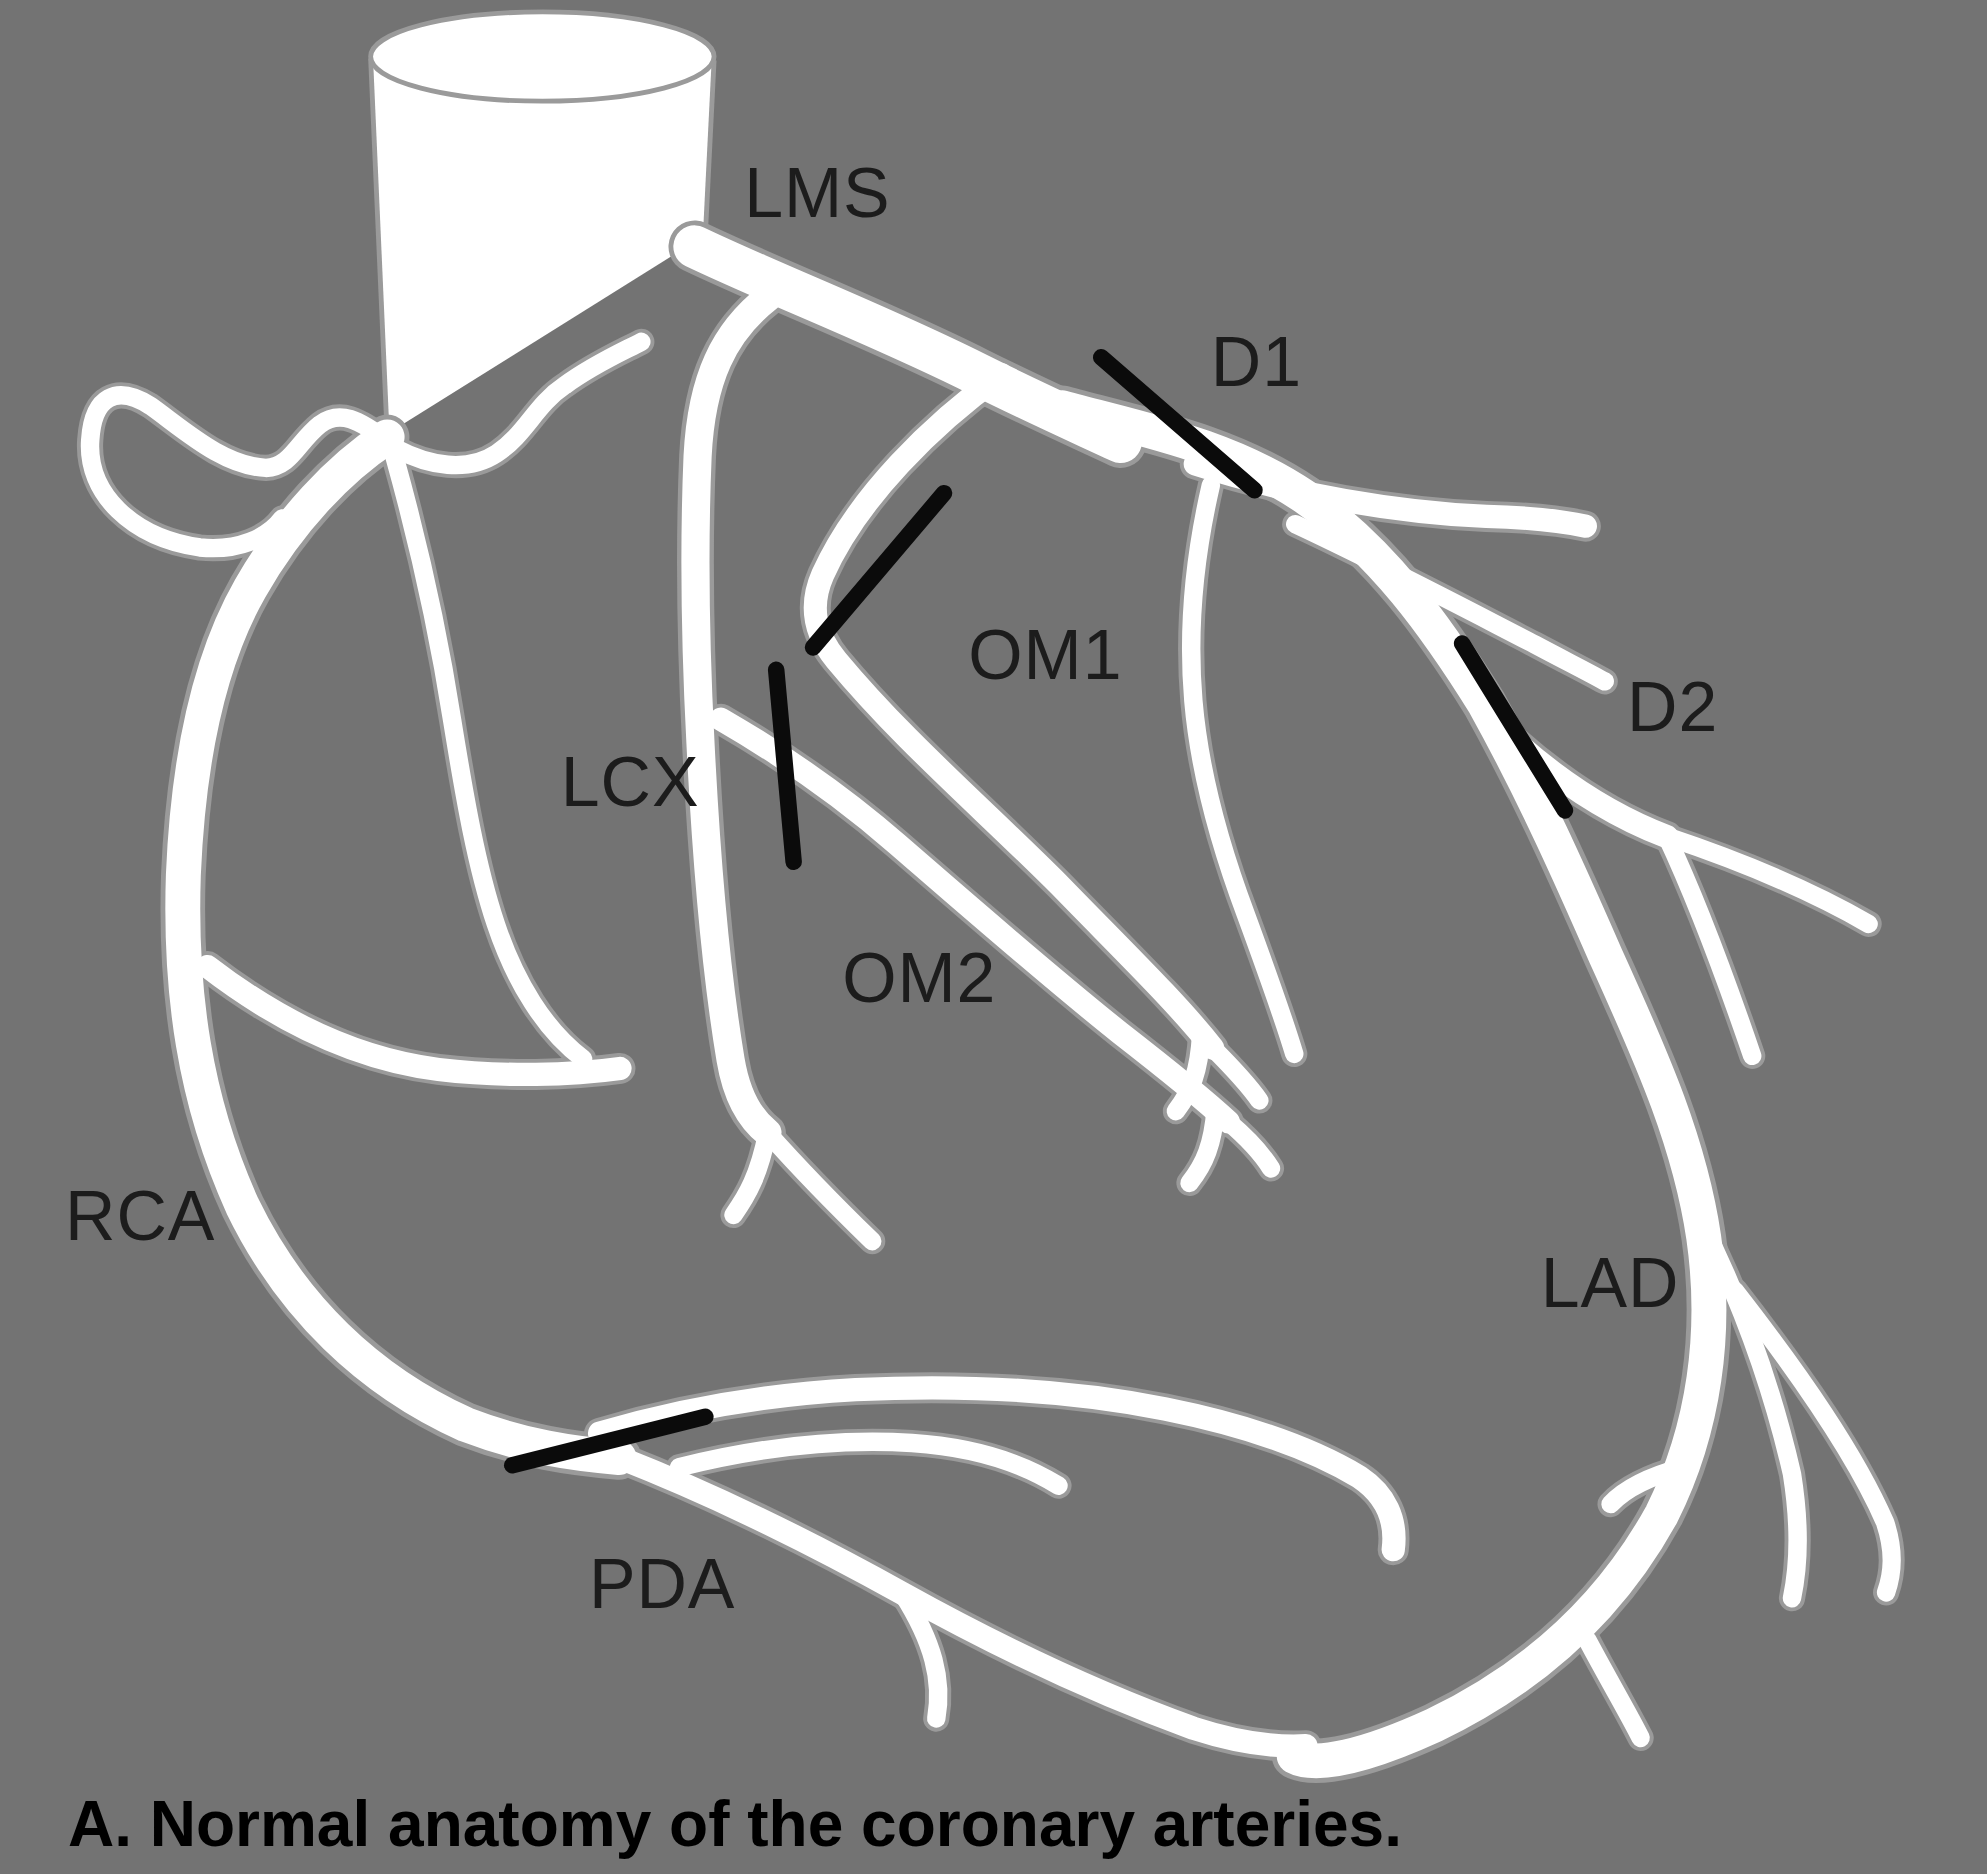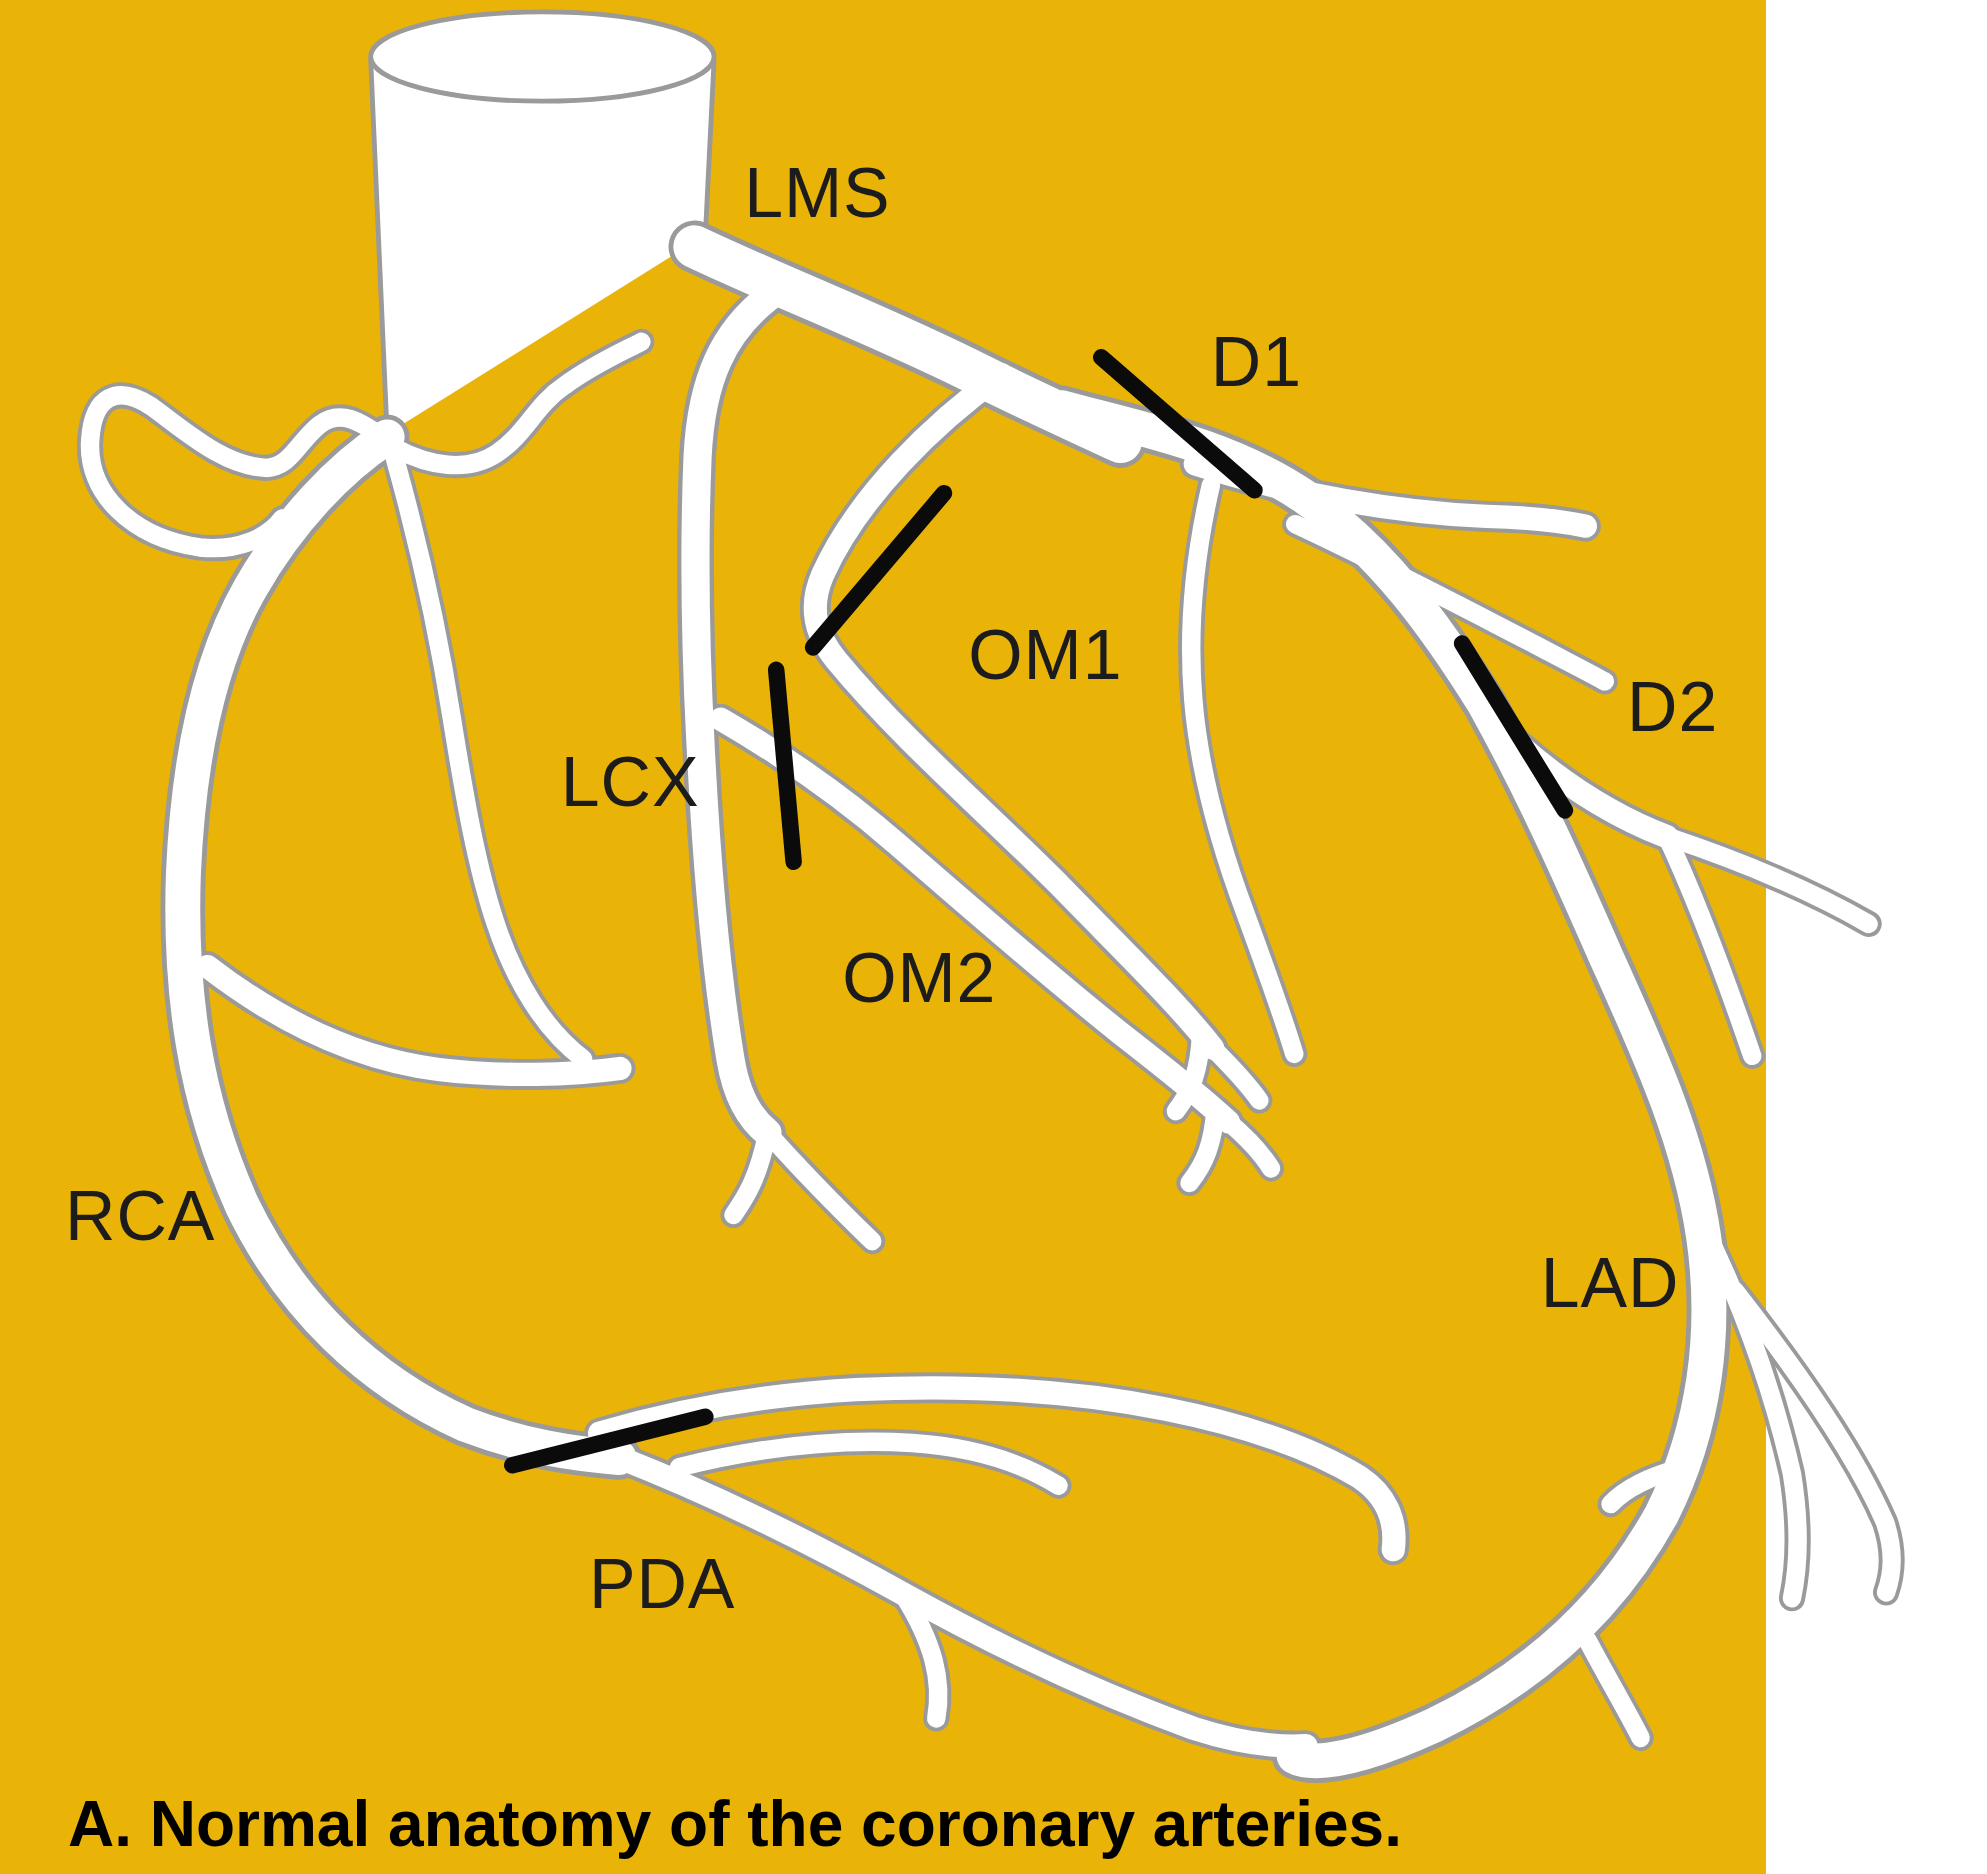--- a/index.html
+++ b/index.html
@@ -1,16 +1,16 @@
 <!DOCTYPE html>
 <html><head>
 <meta charset="utf-8">
 <style>
   html,body{margin:0;padding:0;background:#ffffff;}
-  .stage{position:relative;width:1766px;height:1875px;background:#eab308;font-family:"Liberation Sans",sans-serif;}
+  .stage{position:relative;width:1987px;height:1875px;background:#737373;font-family:"Liberation Sans",sans-serif;}
   svg{display:block;}
   .outline-layer use{fill:none;stroke-linecap:round;stroke-linejoin:round;}
   .lumen-layer  use{fill:none;stroke-linecap:round;stroke-linejoin:round;}
   .o-lms{stroke-width:54px;} .i-lms{stroke-width:44px;}
   .o-main{stroke-width:46px;}.i-main{stroke-width:36px;}
   .o-lcx{stroke-width:38px;} .i-lcx{stroke-width:29px;}
   .o-br{stroke-width:32px;}  .i-br{stroke-width:24px;}
   .o-tw{stroke-width:27px;}  .i-tw{stroke-width:19px;}
   .aorta-edge{stroke-width:5px;fill:none;}
   .aorta-rim{stroke-width:5px;}

